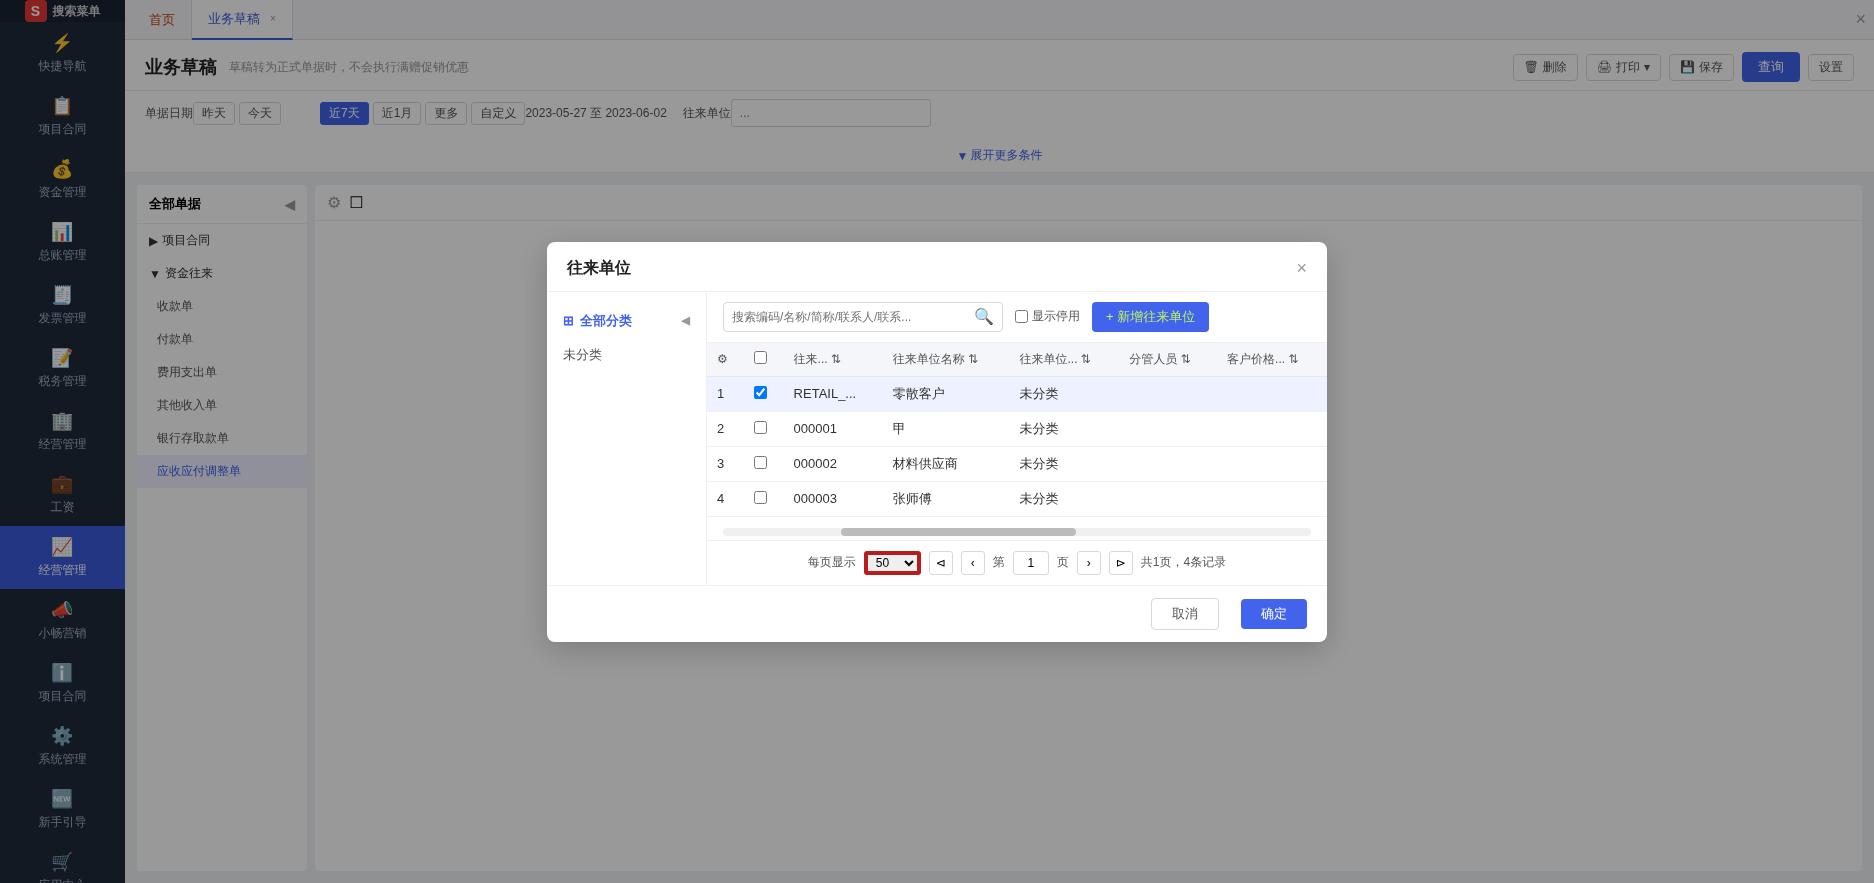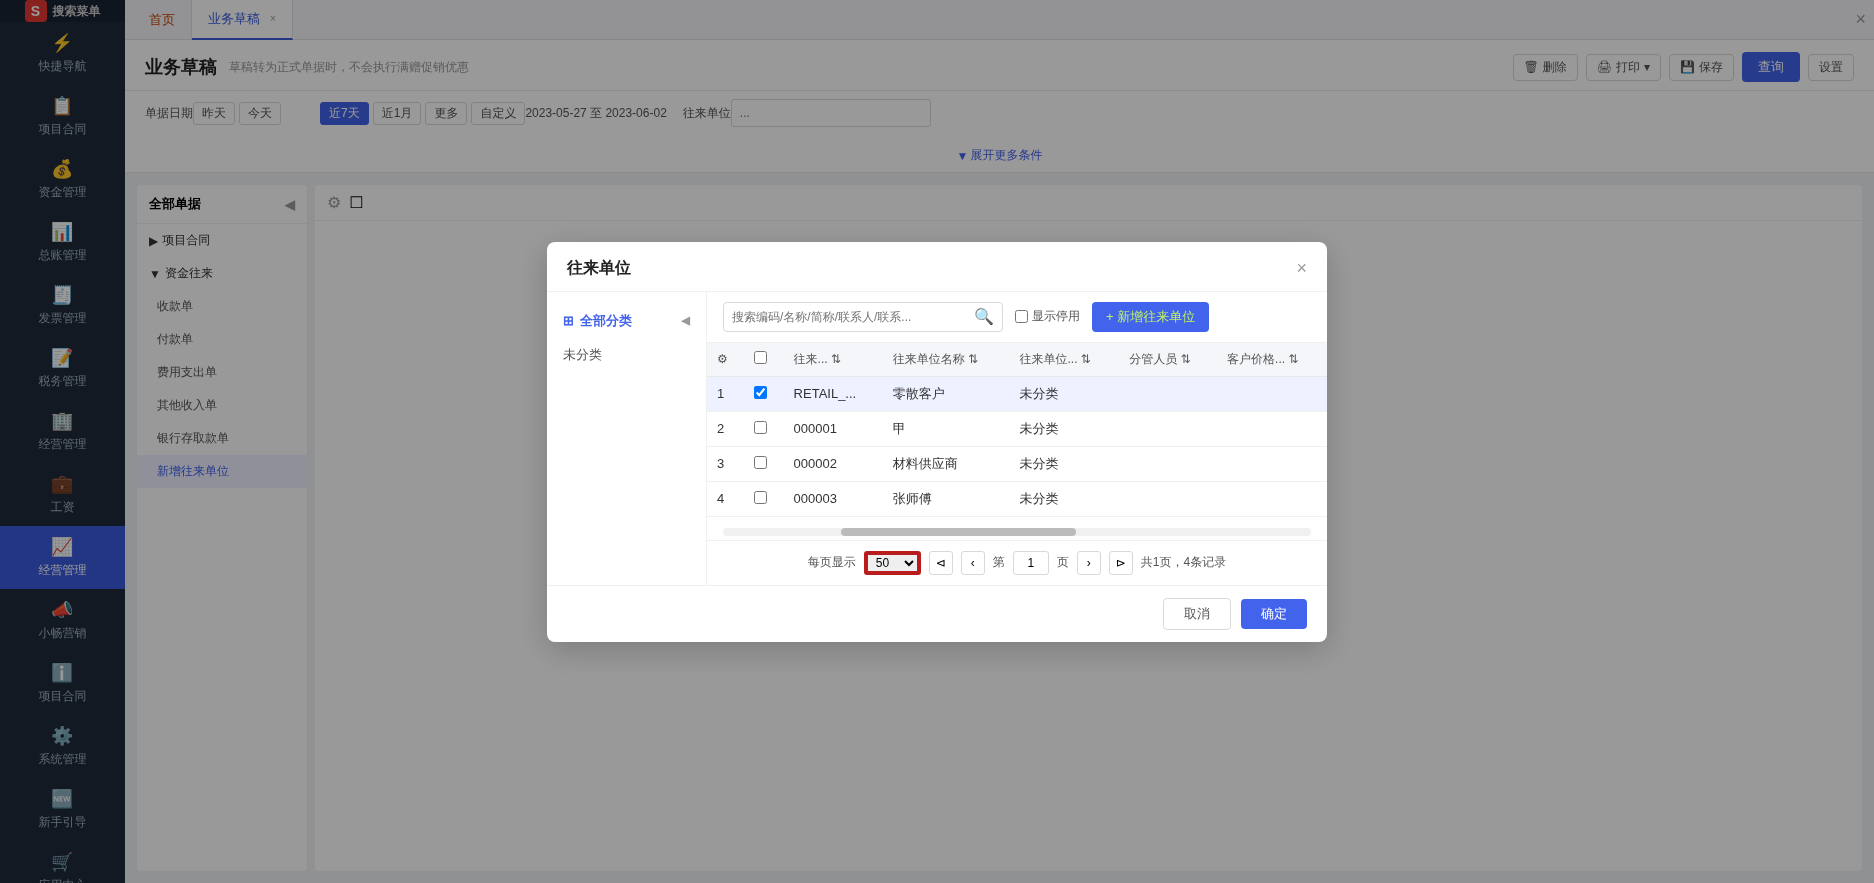--- a/index.html
+++ b/index.html
@@ -305,21 +305,21 @@
       border-radius: 3px;
       font-size: 12px;
       padding: 0 4px;
     }
     .dialog-footer {
       display: flex;
       align-items: center;
       justify-content: flex-end;
       padding: 12px 20px;
       border-top: 1px solid #f0f0f0;
-      gap: 10px;
+      gap: 22px;
     }
     .btn-cancel {
       padding: 6px 20px;
       border: 1px solid #d9d9d9;
       border-radius: 4px;
       background: #fff;
       font-size: 13px;
       cursor: pointer;
       color: #555;
     }
@@ -491,21 +491,21 @@
       </div>
       <div class="sidebar-list-category">
         <span>▼</span>
         <span>资金往来</span>
       </div>
       <div class="sidebar-list-item">收款单</div>
       <div class="sidebar-list-item">付款单</div>
       <div class="sidebar-list-item">费用支出单</div>
       <div class="sidebar-list-item">其他收入单</div>
       <div class="sidebar-list-item">银行存取款单</div>
-      <div class="sidebar-list-item active">新增往来单位</div>
+      <div class="sidebar-list-item active">应收应付调整单</div>
     </div>
 
     <div class="main-table">
       <div class="table-toolbar">
         <span style="cursor:pointer;color:#999;">⚙</span>
         <span style="cursor:pointer;">☐</span>
       </div>
       <div class="table-no-data">未找到任何业务草稿</div>
     </div>
   </div>

